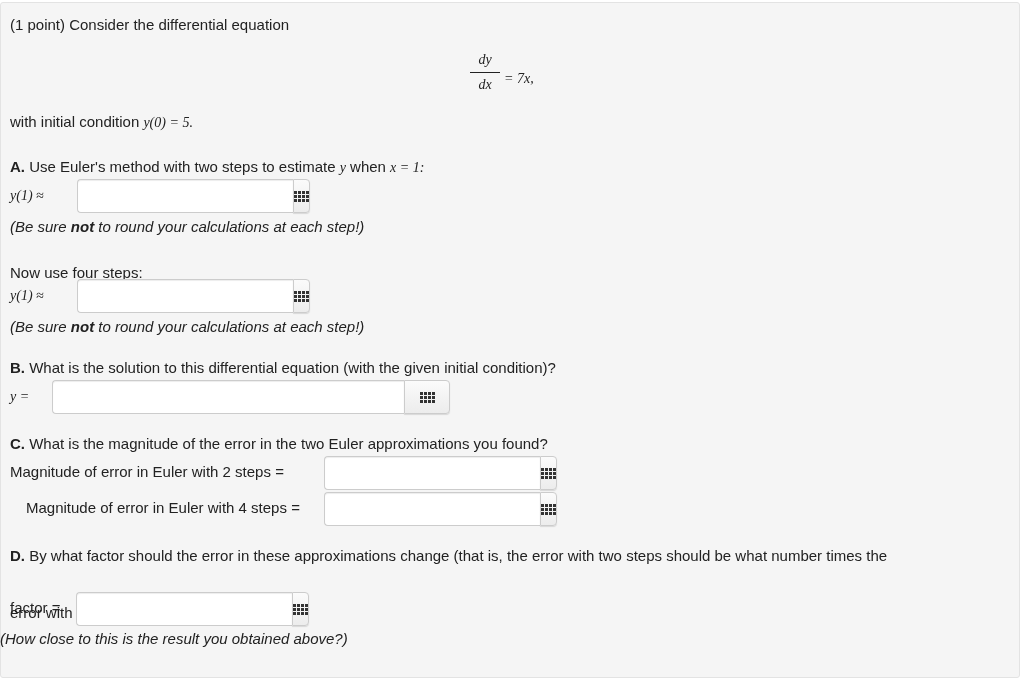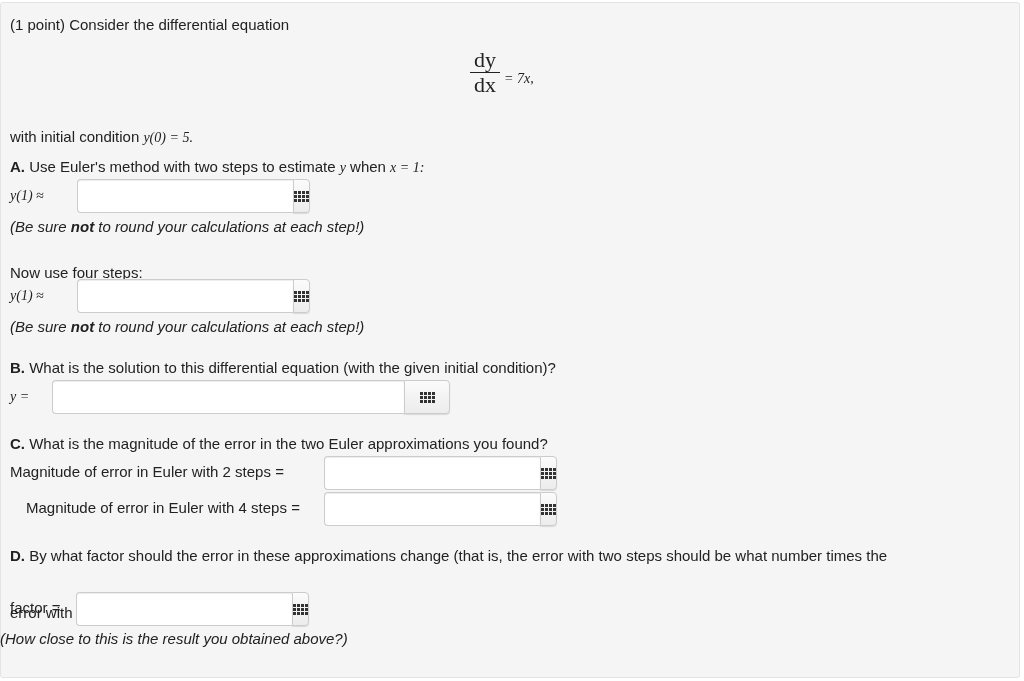--- a/index.html
+++ b/index.html
@@ -18,38 +18,38 @@
                  padding: 4px 8px; font-size: 15px; font-family: "Liberation Sans", sans-serif;
                  box-shadow: inset 0 1px 1px rgba(0,0,0,0.075); outline: none; }
   .field .btn { width: 46px; height: 34px; box-sizing: border-box; border: 1px solid #ccc;
                 border-radius: 0 4px 4px 0; background: linear-gradient(#fbfbfb, #ececec);
                 display: flex; align-items: center; justify-content: center; cursor: pointer;
                 box-shadow: 0 1px 1px rgba(0,0,0,0.12); }
   .grid-icon { display: grid; grid-template-columns: repeat(4, 3px); grid-template-rows: repeat(3, 3px);
                gap: 1px; }
   .grid-icon span { width: 3px; height: 3px; background: #333; }
   .frac { position: absolute; left: 470px; top: 50px; width: 30px; text-align: center; }
-  .frac .num, .frac .den { display: block; font-family: "Liberation Serif", serif; font-size: 22px; line-height: 20px; }
+  .frac .num, .frac .den { display: block; font-family: "Liberation Serif", serif; font-style: italic; font-size: 14px; line-height: 20px; }
   .frac .bar { display: block; height: 1px; background: #222; margin: 2px 0 2px 0; }
 </style>
 </head>
 <body>
 
 <div class="panel"></div>
 
 <div class="t" style="left:10px; top:16px;">(1 point) Consider the differential equation</div>
 
 <div class="frac">
   <span class="num">dy</span>
   <span class="bar"></span>
   <span class="den">dx</span>
 </div>
 <div class="t math mi" style="left:504px; top:70px;">= 7x,</div>
 
-<div class="t" style="left:10px; top:128px;">
+<div class="t" style="left:10px; top:113px;">
   <span>with initial condition </span><span class="math mi">y(0) = 5.</span>
 </div>
 
 <div class="t" style="left:10px; top:158px;">
   <span class="b">A.</span><span> Use Euler's method with two steps to estimate </span><span class="math mi">y</span><span> when </span><span class="math mi">x = 1:</span>
 </div>
 
 <div class="t math mi" style="left:10px; top:187px;">y(1) ≈</div>
 <div class="field" style="left:77px; top:179px; width:184px;">
   <input type="text" value="" style="">

